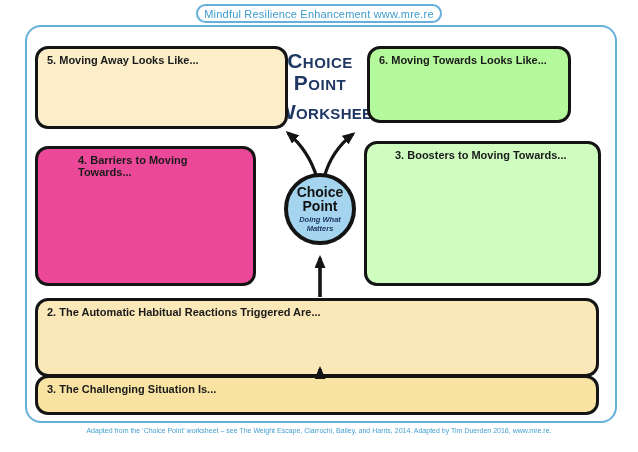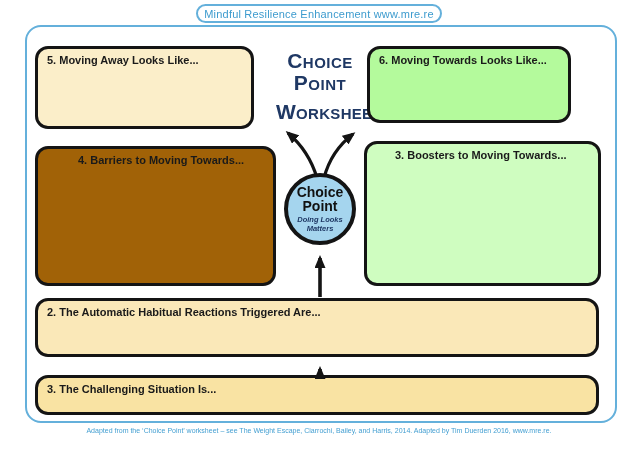--- a/index.html
+++ b/index.html
@@ -32,25 +32,25 @@
   }
   .wbox {
     position:absolute;
     border:3px solid #141414;
     border-radius:13px;
     box-sizing:border-box;
     padding:5px 9px;
     font-size:11px; font-weight:bold; color:#1a1a1a;
     z-index:2;
   }
-  .box5 { left:35px;  top:46px;  width:219px; height:83px;  background:#FBEEC9; }
+  .box5 { left:35px;  top:46px;  width:253px; height:83px;  background:#FBEEC9; }
   .box6 { left:367px; top:46px;  width:204px; height:77px;  background:#B4FA9C; }
-  .box4 { left:35px;  top:146px; width:241px; height:140px; background:#a16207;padding-left:40px; }
+  .box4 { left:35px;  top:146px; width:221px; height:140px; background:#ec4899;padding-left:40px; }
   .box3 { left:364px; top:141px; width:237px; height:145px; background:#CFFDC0;padding-left:28px; }
-  .box2 { left:35px;  top:298px; width:564px; height:59px;  background:#FAE8B8; }
+  .box2 { left:35px;  top:298px; width:564px; height:79px;  background:#FAE8B8; }
   .box1 { left:35px;  top:375px; width:564px; height:40px;  background:#F9E3A3; }
   .title-block {
     position:absolute; left:276px; top:50px; width:88px;
     text-align:center; color:#1F3864; font-weight:bold;
     line-height:1.05; z-index:2;
   }
   .title-line-big   { font-size:21px; font-variant:small-caps; letter-spacing:0.5px; }
   .title-line-small { font-size:21px; font-variant:small-caps; letter-spacing:0.3px; margin-top:7px; }
   .choice-circle {
     position:absolute; left:284px; top:173px;
@@ -124,16 +124,16 @@
   </defs>
   <path d="M 317 178 Q 309 151 288 133" fill="none" stroke="#141414" stroke-width="3.2" marker-end="url(#ah)"></path>
   <path d="M 324 178 Q 331 151 353 134" fill="none" stroke="#141414" stroke-width="3.2" marker-end="url(#ah)"></path>
   <path d="M 320 297 L 320 258" fill="none" stroke="#141414" stroke-width="3.6" marker-end="url(#ah)"></path>
   <path d="M 320 374 L 320 369" fill="none" stroke="#141414" stroke-width="3.6" marker-end="url(#ah)"></path>
 </svg>
 
 <div class="choice-circle">
   <div class="circle-main">Choice</div>
   <div class="circle-main">Point</div>
-  <div class="circle-sub">Doing Looks Matters</div>
+  <div class="circle-sub">Doing What Matters</div>
 </div>
 
 <div class="footer-credit">Adapted from the ‘Choice Point’ worksheet – see The Weight Escape, Ciarrochi, Bailey, and Harris, 2014. Adapted by Tim Duerden 2016, www.mre.re.</div>
 
 </body></html>

